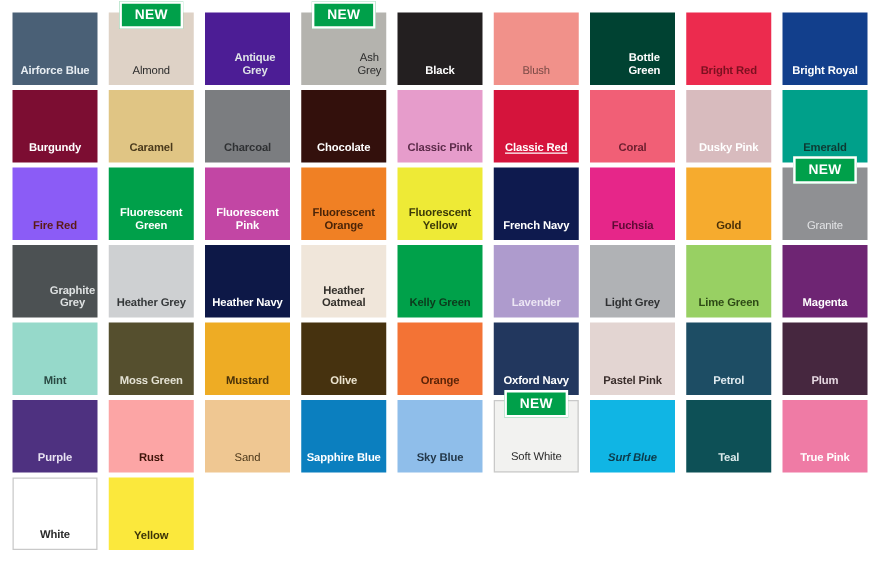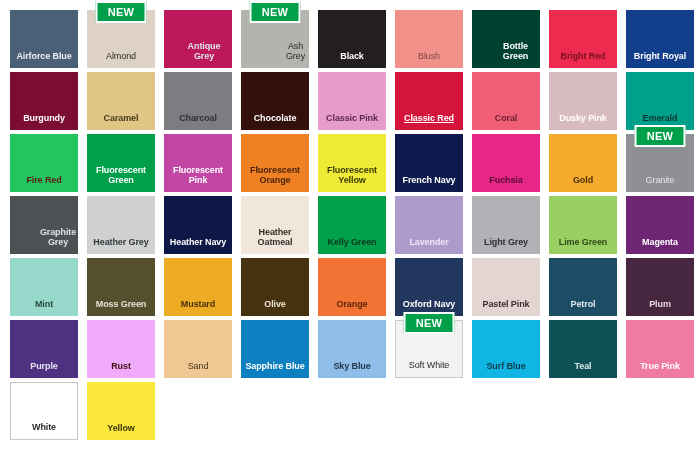--- a/index.html
+++ b/index.html
@@ -84,21 +84,21 @@
 <body>
 
 <div id="swatch-grid">
     <div class="swatch-cell" style="background: rgb(74, 96, 118);">
       <span class="swatch-label" style="color: rgb(232, 238, 243);">Airforce Blue</span>
     </div>
     <div class="swatch-cell" style="background: rgb(222, 210, 198);">
       <div class="new-badge" style="background: rgb(0, 160, 74); color: rgb(255, 255, 255); border-color: rgb(255, 255, 255);">NEW</div>
       <span class="swatch-label thin" style="color: rgb(43, 43, 43);">Almond</span>
     </div>
-    <div class="swatch-cell" style="background: #be185d; padding-left: 12px;">
+    <div class="swatch-cell" style="background: #4c1d95; padding-left: 12px;">
       <span class="swatch-label" style="color: rgb(223, 228, 232);">Antique
 Grey</span>
     </div>
     <div class="swatch-cell" style="background: rgb(180, 179, 174);">
       <div class="new-badge" style="background: rgb(0, 160, 74); color: rgb(255, 255, 255); border-color: rgb(255, 255, 255);">NEW</div>
       <span class="swatch-label thin" style="color: rgb(43, 43, 43); margin-left: 41px;">Ash Grey</span>
     </div>
     <div class="swatch-cell" style="background: rgb(35, 31, 32);">
       <span class="swatch-label" style="color: rgb(255, 255, 255);">Black</span>
     </div>
@@ -134,21 +134,21 @@
     </div>
     <div class="swatch-cell" style="background: rgb(241, 95, 118);">
       <span class="swatch-label" style="color: rgb(110, 32, 48);">Coral</span>
     </div>
     <div class="swatch-cell" style="background: rgb(216, 187, 190);">
       <span class="swatch-label" style="color: rgb(255, 255, 255);">Dusky Pink</span>
     </div>
     <div class="swatch-cell" style="background: rgb(0, 160, 138);">
       <span class="swatch-label" style="color: rgb(13, 58, 51);">Emerald</span>
     </div>
-    <div class="swatch-cell" style="background: #22c55e;">
+    <div class="swatch-cell" style="background: #8b5cf6;">
       <span class="swatch-label" style="color: rgb(92, 26, 20);">Fire Red</span>
     </div>
     <div class="swatch-cell" style="background: rgb(0, 160, 74);">
       <span class="swatch-label" style="color: rgb(255, 255, 255);">Fluorescent
 Green</span>
     </div>
     <div class="swatch-cell" style="background: rgb(194, 70, 164);">
       <span class="swatch-label" style="color: rgb(255, 255, 255);">Fluorescent
 Pink</span>
     </div>
@@ -224,38 +224,38 @@
     </div>
     <div class="swatch-cell" style="background: rgb(29, 77, 100);">
       <span class="swatch-label" style="color: rgb(223, 234, 239);">Petrol</span>
     </div>
     <div class="swatch-cell" style="background: rgb(70, 39, 63);">
       <span class="swatch-label" style="color: rgb(230, 216, 226);">Plum</span>
     </div>
     <div class="swatch-cell" style="background: rgb(78, 49, 128);">
       <span class="swatch-label" style="color: rgb(232, 226, 242);">Purple</span>
     </div>
-    <div class="swatch-cell" style="background: #f0abfc;">
+    <div class="swatch-cell" style="background: #fca5a5;">
       <span class="swatch-label" style="color: rgb(63, 20, 10);">Rust</span>
     </div>
     <div class="swatch-cell" style="background: rgb(239, 199, 146);">
       <span class="swatch-label thin" style="color: rgb(74, 54, 24);">Sand</span>
     </div>
     <div class="swatch-cell" style="background: rgb(11, 127, 191);">
       <span class="swatch-label" style="color: rgb(255, 255, 255);">Sapphire Blue</span>
     </div>
     <div class="swatch-cell" style="background: rgb(143, 190, 234);">
       <span class="swatch-label" style="color: rgb(35, 56, 74);">Sky Blue</span>
     </div>
     <div class="swatch-cell bordered" style="background: rgb(242, 242, 240);">
       <div class="new-badge" style="background: rgb(0, 160, 74); color: rgb(255, 255, 255); border-color: rgb(255, 255, 255);">NEW</div>
       <span class="swatch-label thin" style="color: rgb(43, 43, 43);">Soft White</span>
     </div>
     <div class="swatch-cell" style="background: rgb(16, 181, 228);">
-      <span class="swatch-label" style="color: rgb(12, 58, 74);">Surf Blue</span>
+      <span class="swatch-label" style="color: rgb(12, 58, 74); font-style: italic;">Surf Blue</span>
     </div>
     <div class="swatch-cell" style="background: rgb(13, 80, 86);">
       <span class="swatch-label" style="color: rgb(219, 234, 235);">Teal</span>
     </div>
     <div class="swatch-cell" style="background: rgb(239, 123, 165);">
       <span class="swatch-label" style="color: rgb(255, 255, 255);">True Pink</span>
     </div>
     <div class="swatch-cell bordered" style="background: rgb(255, 255, 255);">
       <span class="swatch-label" style="color: rgb(43, 43, 43);">White</span>
     </div>

